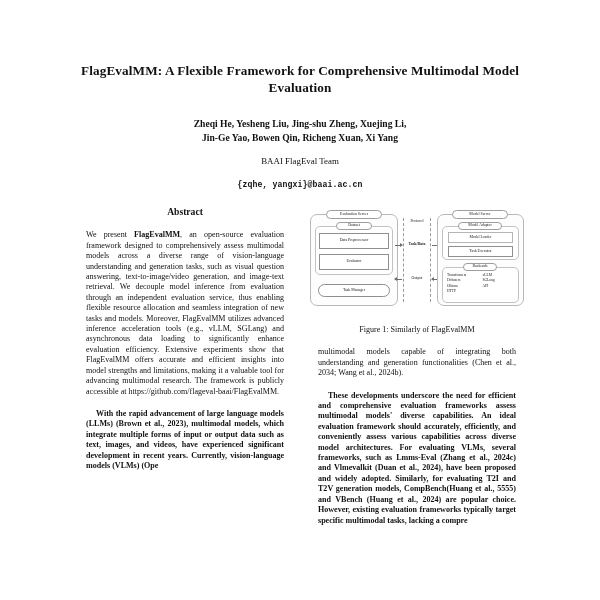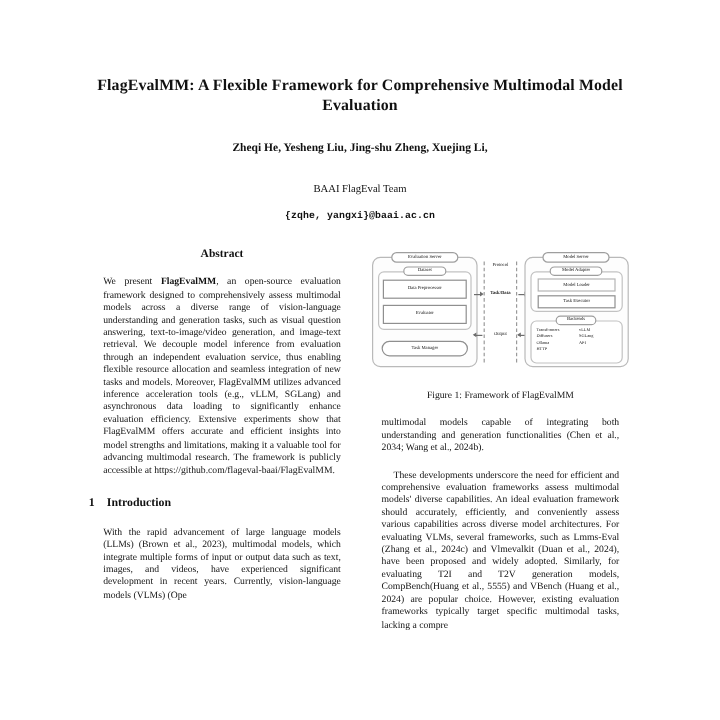--- a/index.html
+++ b/index.html
@@ -41,21 +41,21 @@
   }
   .authors {
     margin-top: 20px;
     font-size: 9.6px;
     font-weight: bold;
     line-height: 1.45;
     text-align: center;
   }
   .author-line { display: block; }
   .affiliation {
-    margin-top: 20px;
+    margin-top: 10px;
     font-size: 8.9px;
     font-weight: normal;
     line-height: 1.4;
   }
   .email {
     margin-top: 12px;
     font-family: "Liberation Mono", monospace;
     font-size: 8.2px;
     letter-spacing: 0.01em;
   }
@@ -86,21 +86,21 @@
     margin: 17px 0 7px 0;
   }
   .num-heading .hnum {
     display: inline-block;
     width: 15px;
   }
   .para {
     margin: 12px;
     text-indent: 0;
   }
-  .para + .para { text-indent: 10px; margin-top: 0; }
+  .para + .para { text-indent: 10px; margin-top: 0; font-weight: bold; }
 
   
   .figure {
     position: relative;
     width: 222px;
     margin: 0 0 9px 0;
   }
   .fig-canvas {
     position: relative;
     width: 222px;
@@ -219,30 +219,30 @@
 </style>
 </head>
 <body>
 
 <div class="page">
 
   <div class="title-block">
     <h1 class="paper-title">FlagEvalMM: A Flexible Framework for Comprehensive Multimodal Model Evaluation</h1>
     <div class="authors">
       <span class="author-line">Zheqi He, Yesheng Liu, Jing-shu Zheng, Xuejing Li,</span>
+      <span class="author-line">Jin-Ge Yao, Bowen Qin, Richeng Xuan, Xi Yang</span>
       <div class="affiliation">BAAI FlagEval Team</div>
       <div class="email">{zqhe, yangxi}@baai.ac.cn</div>
     </div>
   </div>
 
   <div class="col col-left">
     <div class="section-heading">Abstract</div>
     <p class="para"><span>We present <b>FlagEvalMM</b>, an open-source evaluation framework designed to comprehensively assess multimodal models across a diverse range of vision-language understanding and generation tasks, such as visual question answering, text-to-image/video generation, and image-text retrieval. We decouple model inference from evaluation through an independent evaluation service, thus enabling flexible resource allocation and seamless integration of new tasks and models. Moreover, FlagEvalMM utilizes advanced inference acceleration tools (e.g., vLLM, SGLang) and asynchronous data loading to significantly enhance evaluation efficiency. Extensive experiments show that FlagEvalMM offers accurate and efficient insights into model strengths and limitations, making it a valuable tool for advancing multimodal research. The framework is publicly accessible at https://github.com/flageval-baai/FlagEvalMM.</span></p>
 
-    <div class="num-heading"><span class="hnum">1</span><span>Introduction</span></div>
 
     <p class="para">With the rapid advancement of large language models (LLMs) (Brown et al., 2023), multimodal models, which integrate multiple forms of input or output data such as text, images, and videos, have experienced significant development in recent years. Currently, vision-language models (VLMs) (Ope</p>
   </div>
 
   <div class="col col-right">
 
     <div class="figure">
       <div class="fig-canvas">
 
         <div class="panel" style="left:4px; top:8px; width:88px; height:92px;"></div>
@@ -280,20 +280,20 @@
             <span>Transformers</span>
             <span>vLLM</span>
             <span>Diffusers</span>
             <span>SGLang</span>
             <span>Ollama</span>
             <span>API</span>
             <span>HTTP</span>
           </div>
 
       </div>
-      <div class="fig-caption">Figure 1: Framework of FlagEvalMM</div>
+      <div class="fig-caption">Figure 1: Similarly of FlagEvalMM</div>
     </div>
 
     <p class="para">multimodal models capable of integrating both understanding and generation functionalities (Chen et al., 2034; Wang et al., 2024b).</p>
     <p class="para">These developments underscore the need for efficient and comprehensive evaluation frameworks assess multimodal models' diverse capabilities. An ideal evaluation framework should accurately, efficiently, and conveniently assess various capabilities across diverse model architectures. For evaluating VLMs, several frameworks, such as Lmms-Eval (Zhang et al., 2024c) and Vlmevalkit (Duan et al., 2024), have been proposed and widely adopted. Similarly, for evaluating T2I and T2V generation models, CompBench(Huang et al., 5555) and VBench (Huang et al., 2024) are popular choice. However, existing evaluation frameworks typically target specific multimodal tasks, lacking a compre</p>
   </div>
 
 </div>
 
 </body></html>

